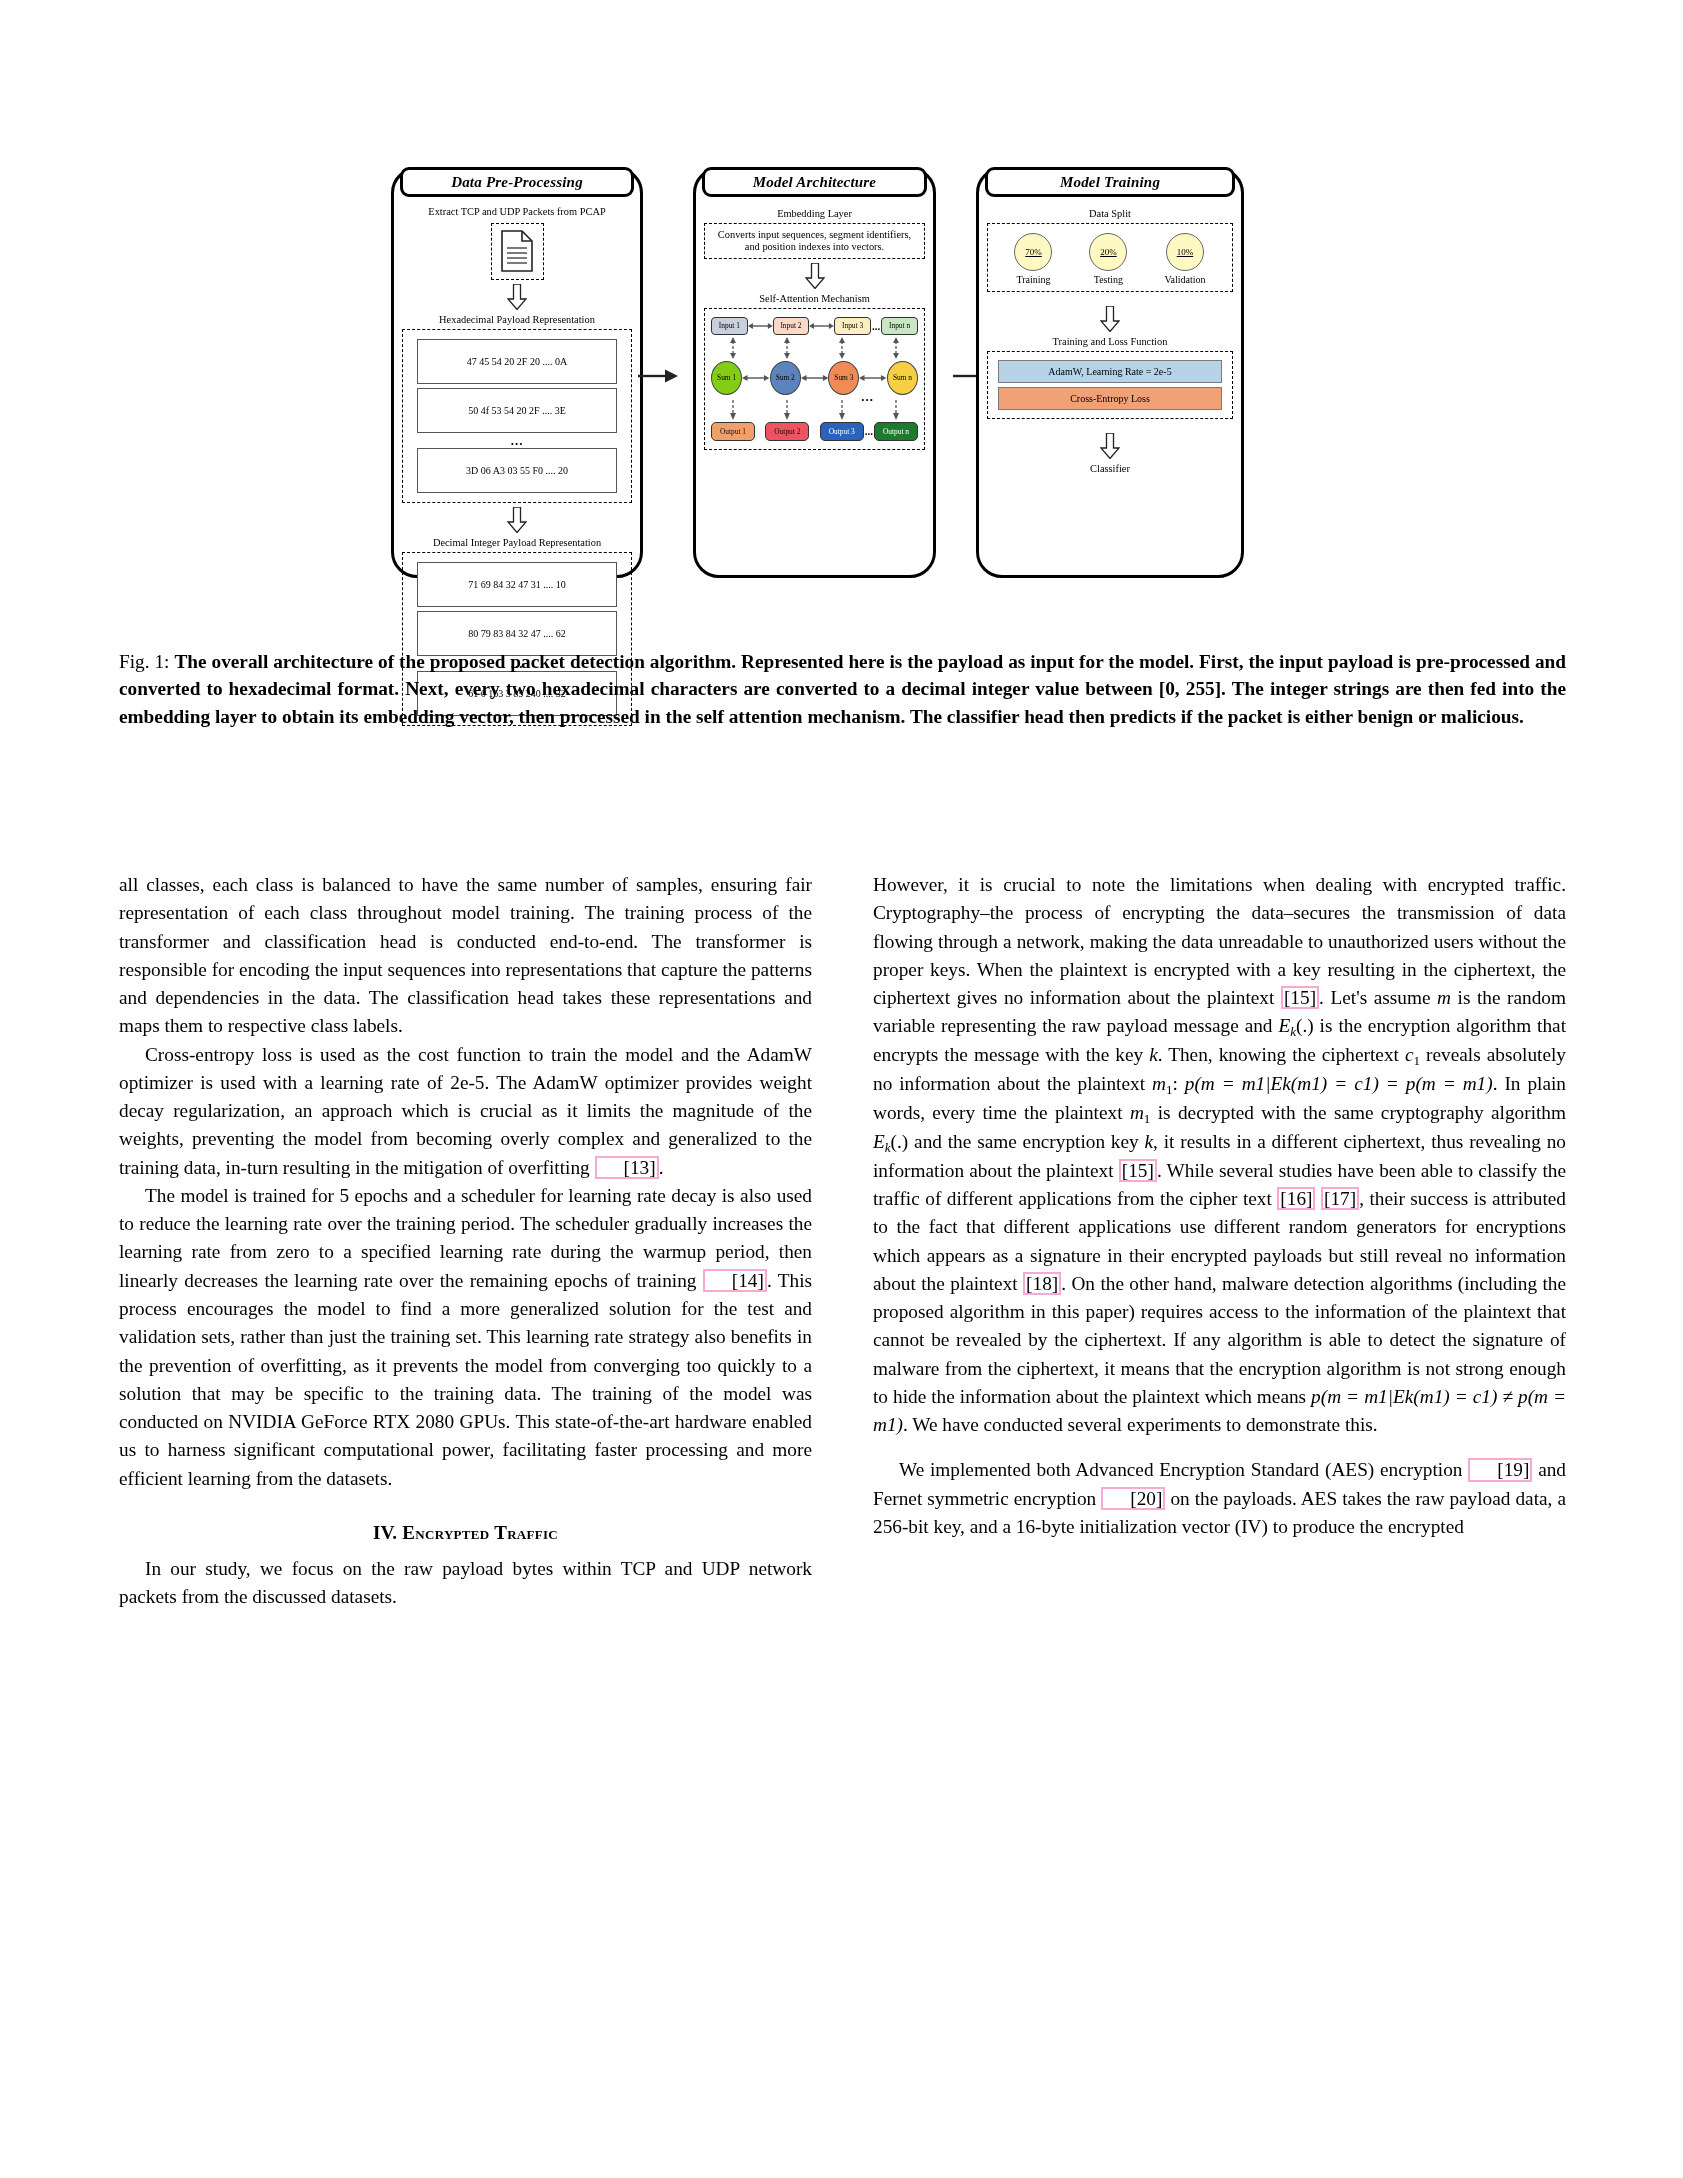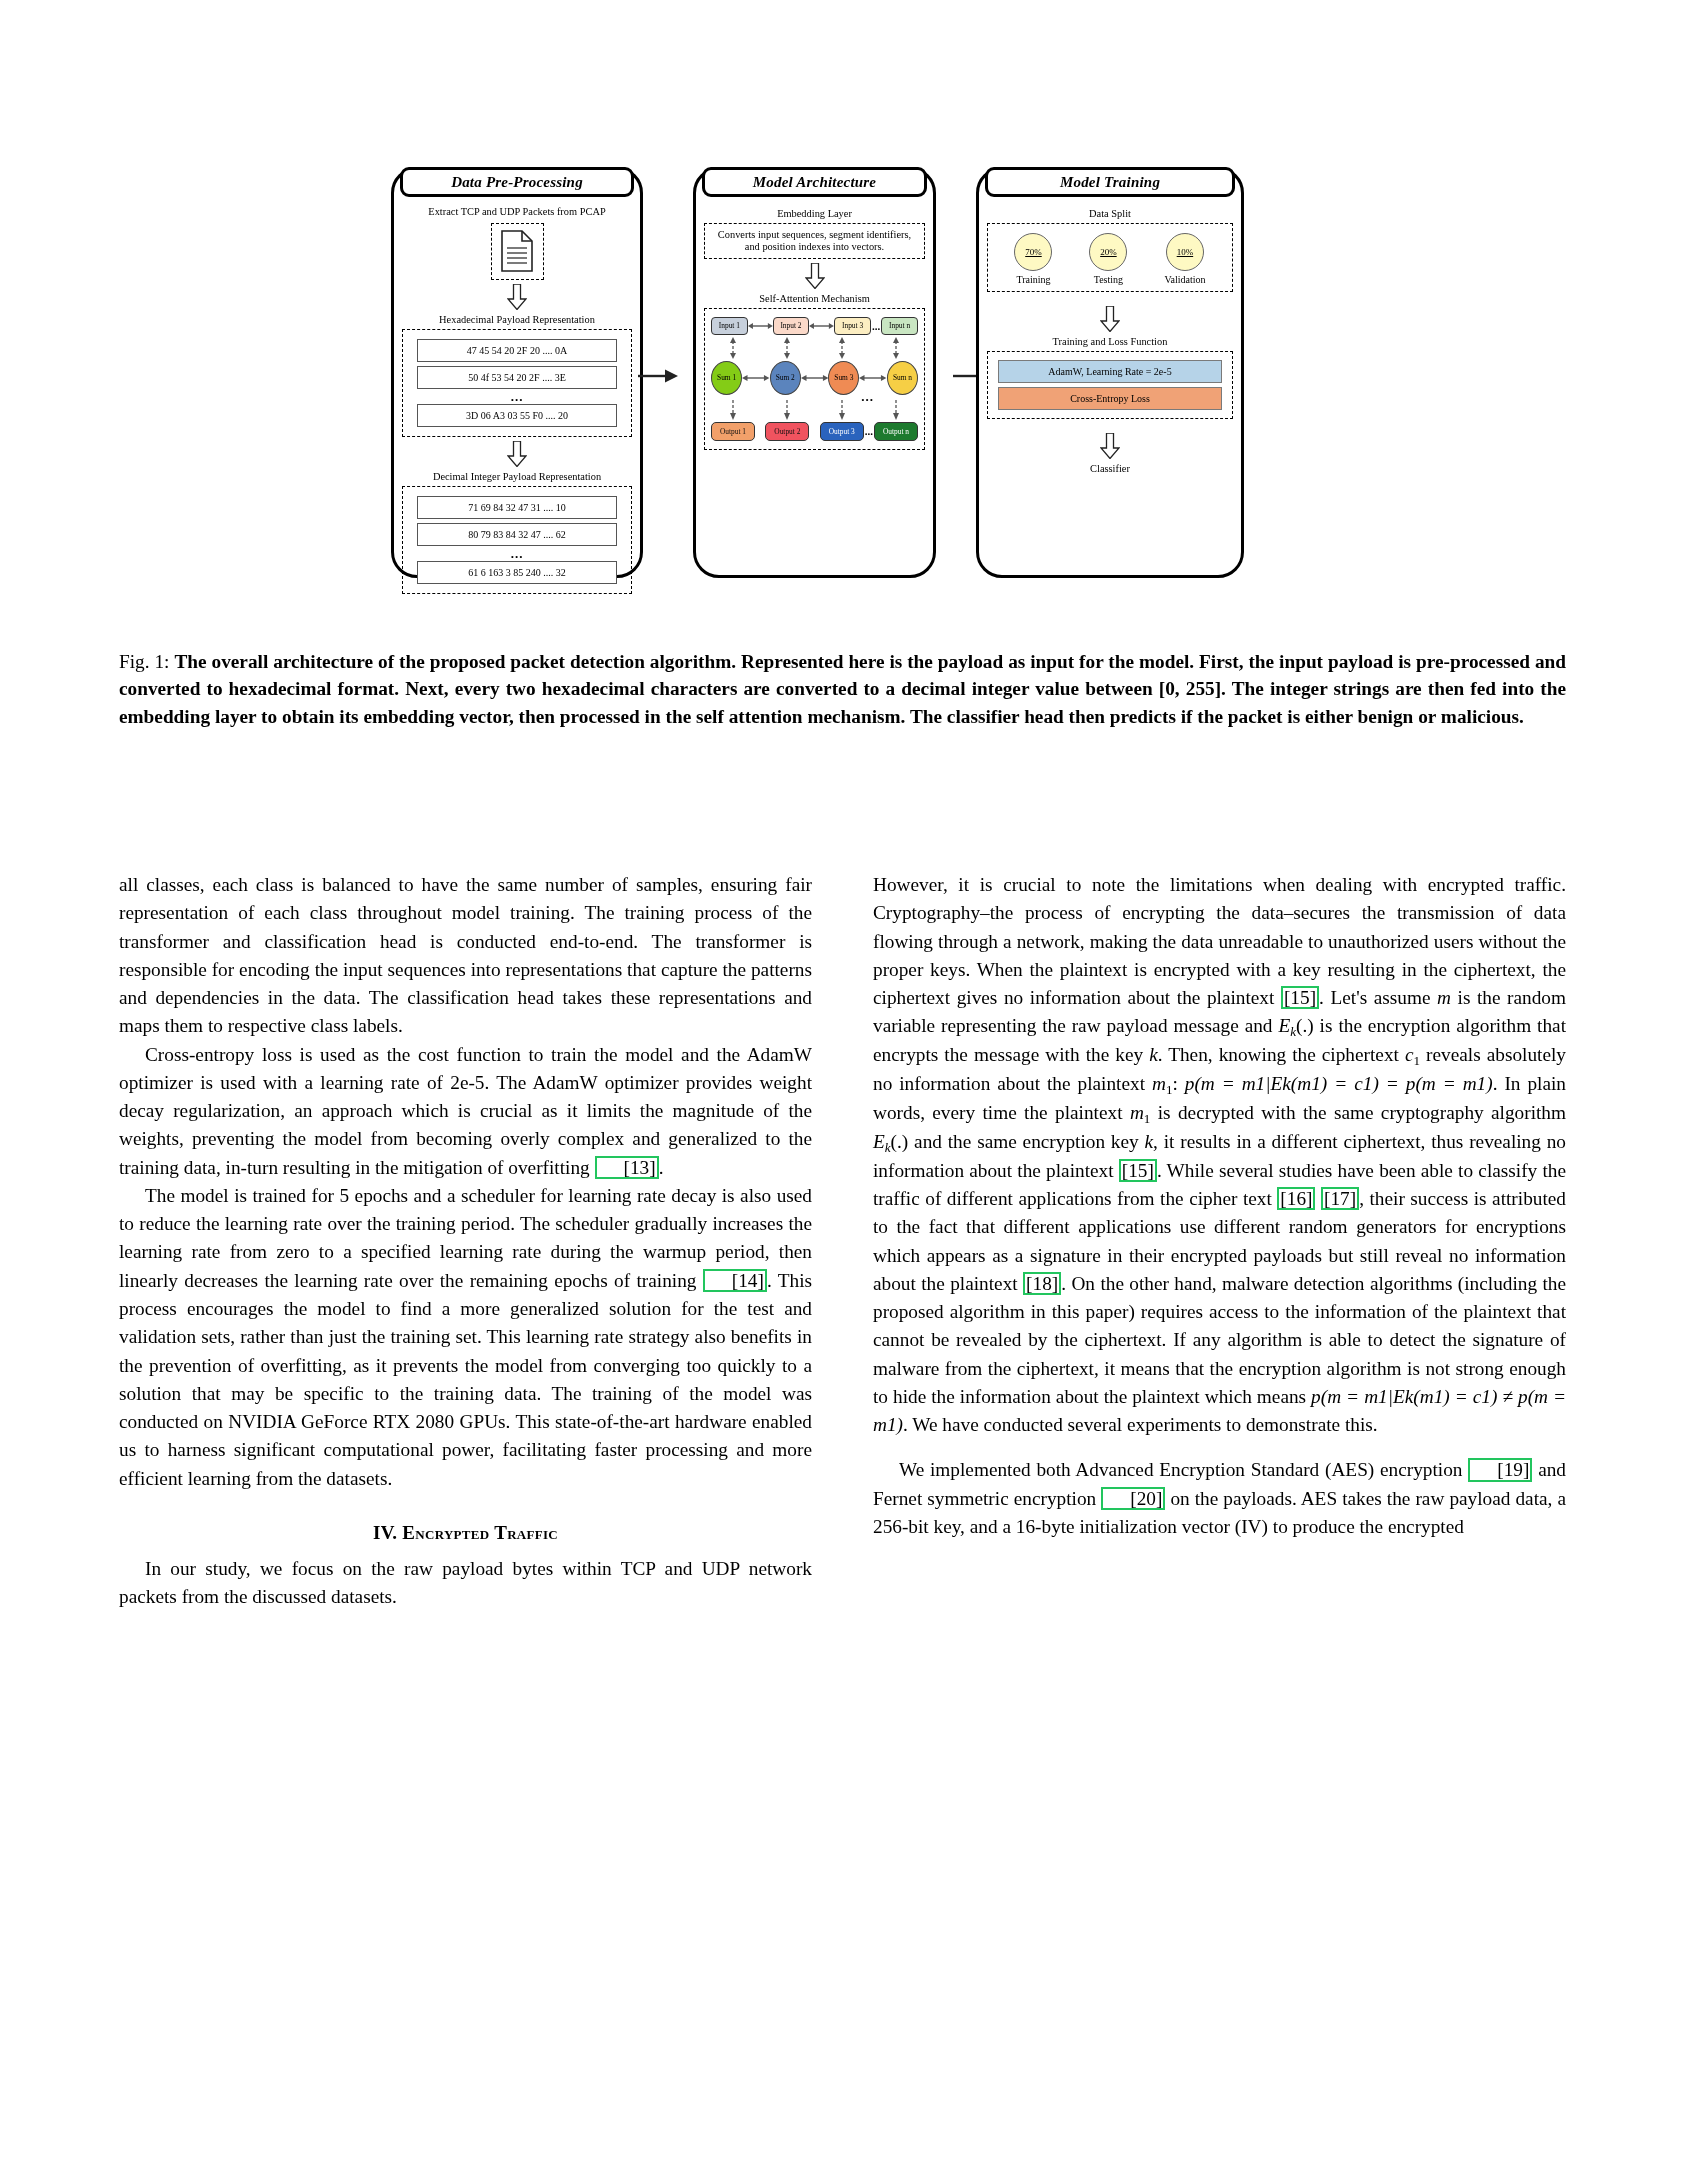--- a/index.html
+++ b/index.html
@@ -71,21 +71,21 @@
     border: 1.6px dashed #000;
     box-sizing: border-box;
     padding: 5px 8px;
   }
 
   .solidrow {
     border: 1.2px solid #555;
     background: #fff;
     text-align: center;
     font-size: 10px;
-    padding: 5px 0;
+    padding: 16px 0;
     margin: 4px 6px;
     box-sizing: border-box;
   }
   .dots {
     text-align: center;
     font-size: 13px;
     font-weight: bold;
     line-height: .55;
     letter-spacing: 1px;
   }
@@ -237,21 +237,21 @@
   .sec-head {
     text-align: center;
     margin: 26px 0 8px 0;
     font-size: 19px;
     font-variant: small-caps;
     letter-spacing: 0.3px;
   }
   .sec-head .numeral { font-variant: normal; }
 
   .cite {
-    border: 2px solid #22c55e;
+    border: 2px solid #f9a8d4;
     padding: 0 1px;
     display: inline-block;
     line-height: 1.0;
   }
 
   i.m { font-family: "Liberation Serif", serif; font-style: italic; }
   .sub { font-size: .68em; vertical-align: -0.28em; font-style: italic; }
   .subn { font-size: .68em; vertical-align: -0.28em; font-style: normal; }
 </style>
 </head>

